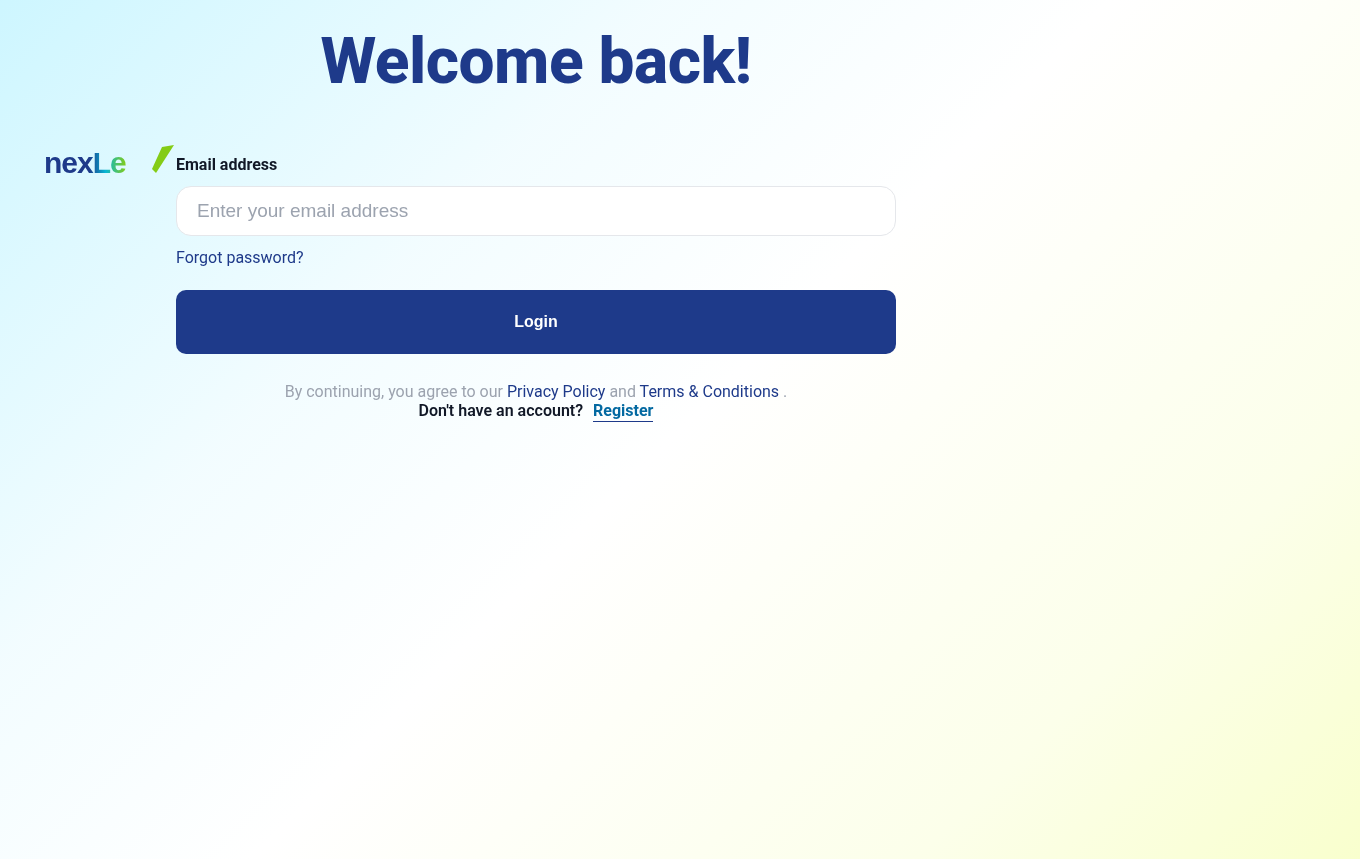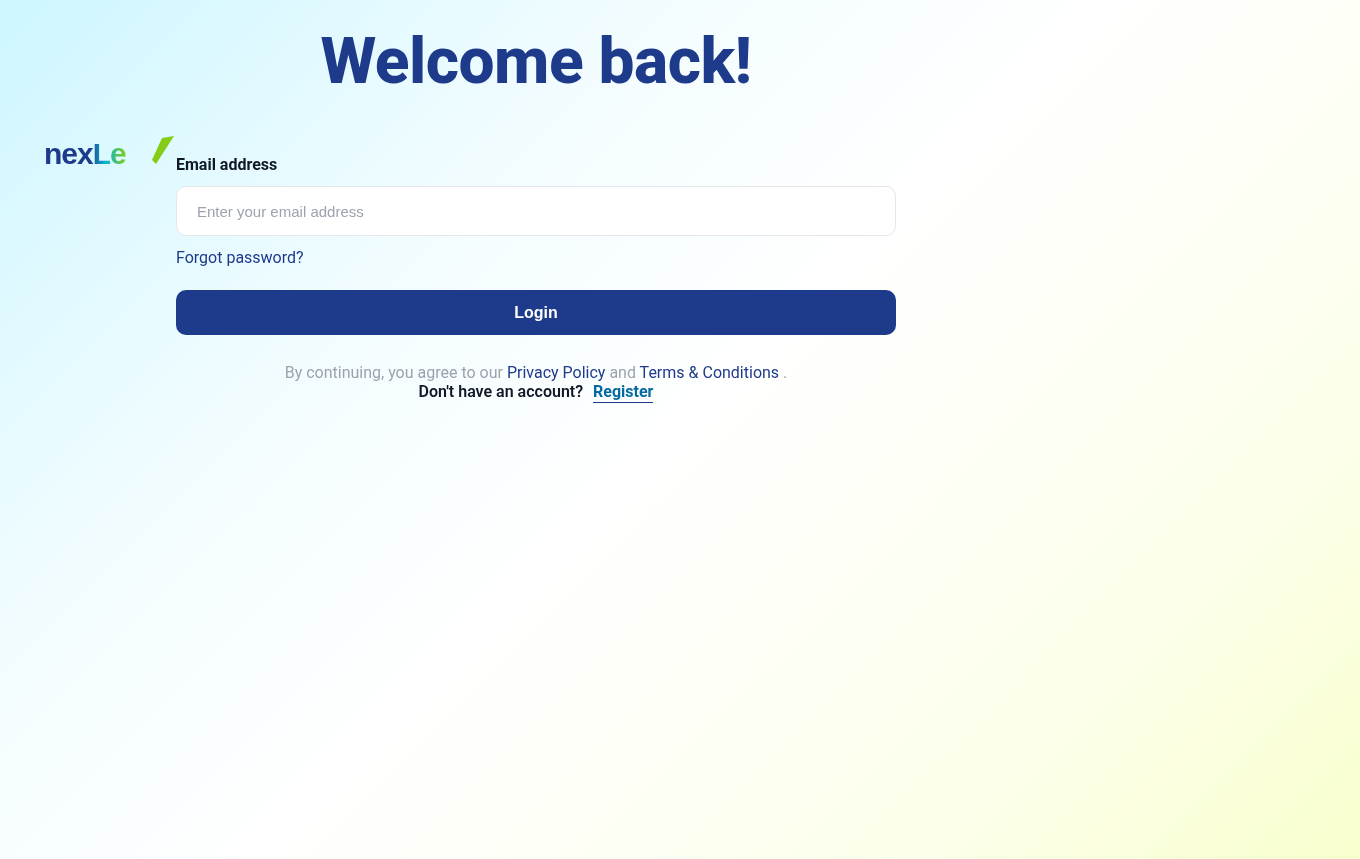--- a/index.html
+++ b/index.html
@@ -61,23 +61,23 @@
     display: block;
   }
   .input-wrap {
     position: relative;
     width: 100%;
   }
   .text-input {
     width: 100%;
     height: 50px;
     border: 1px solid #e5e7eb;
-    border-radius: 10px;
+    border-radius: 15px;
     padding: 0 20px;
-    font-size: 15px;
+    font-size: 19px;
     background: #ffffff;
     color: #111827;
     outline: none;
   }
   .text-input::placeholder { color: #9ca3af; }
   .pw-input { padding-right: 52px; }
   .pw-input::placeholder { letter-spacing: 1px; font-size: 12px; }
 
   .eye-btn {
     position: absolute;
@@ -98,21 +98,21 @@
   .forgot {
     font-size: 16px;
     color: #1e3a8a;
     text-decoration: none;
     margin-bottom: 23px;
     display: inline-block;
   }
 
   .login-btn {
     width: 100%;
-    height: 45px;
+    height: 64px;
     background: #1e3a8a;
     color: #ffffff;
     border: none;
     border-radius: 10px;
     font-size: 16px;
     font-weight: 700;
     cursor: pointer;
     margin-bottom: 28px;
   }
 

